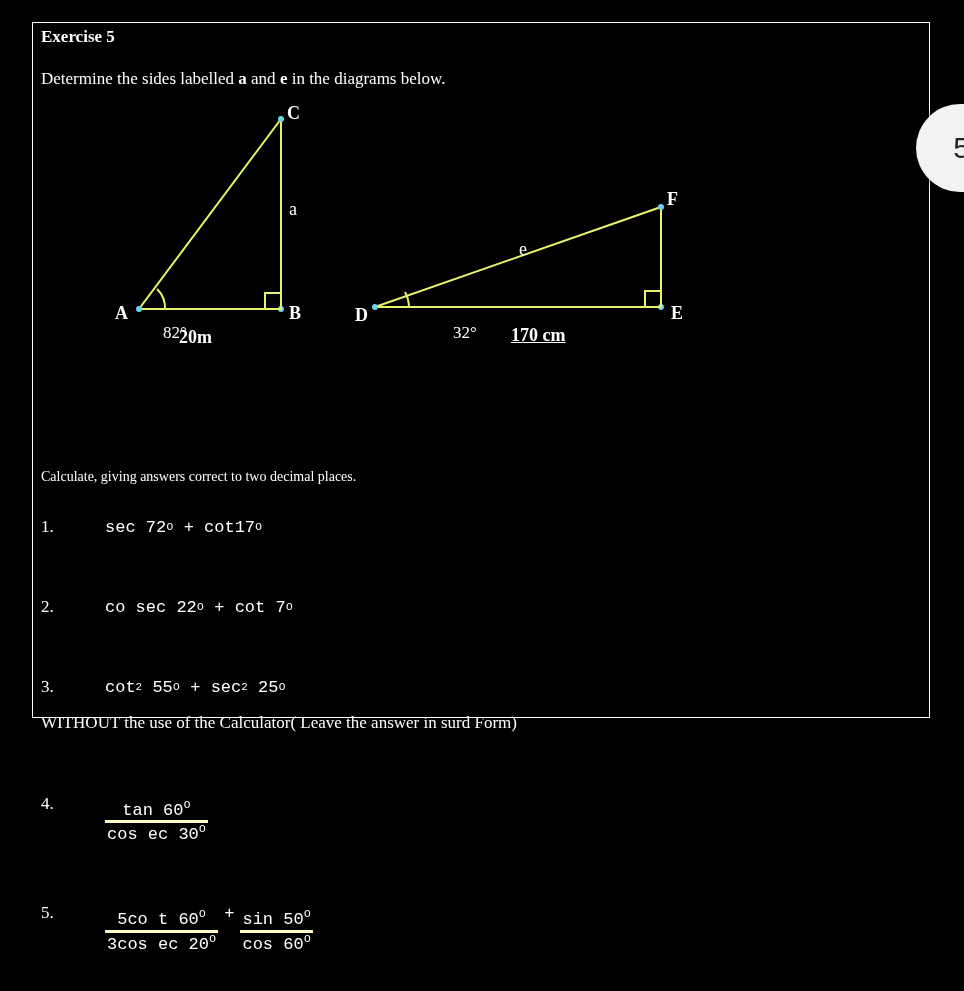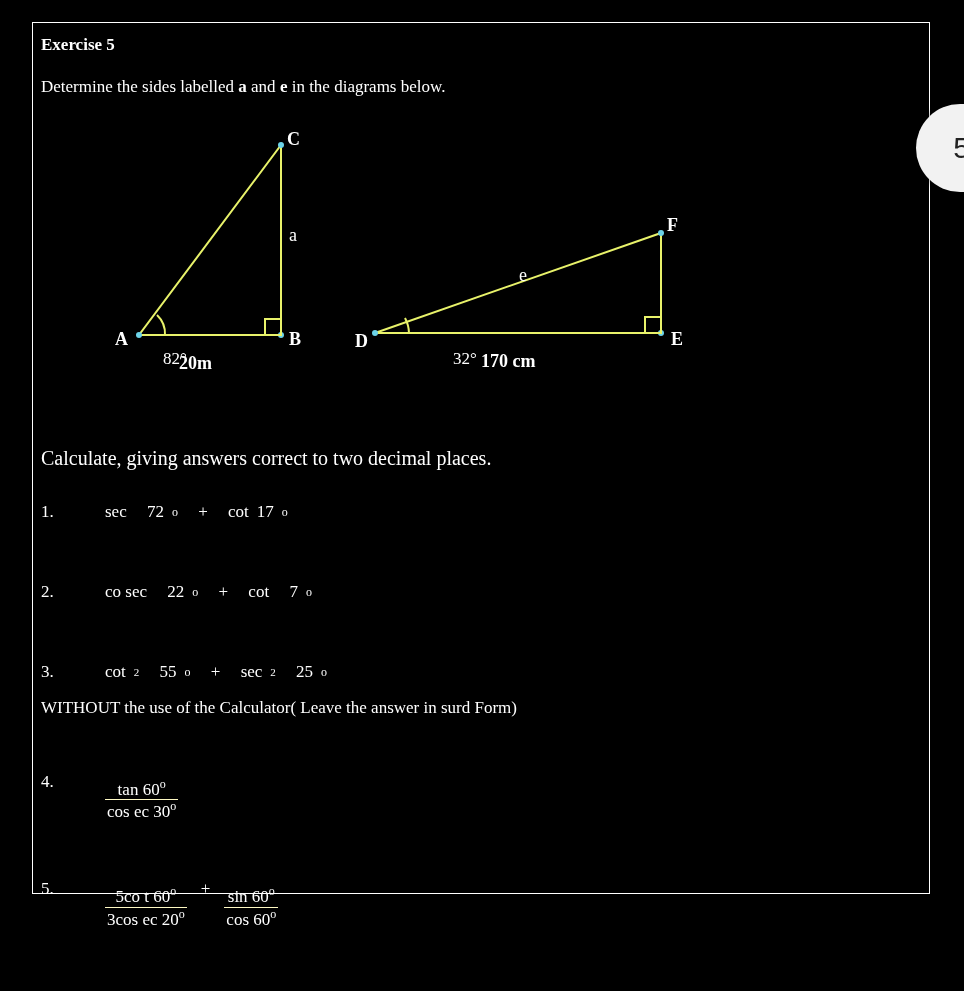--- a/index.html
+++ b/index.html
@@ -10,73 +10,72 @@
     width: 964px;
     height: 991px;
     position: relative;
     overflow: hidden;
   }
   .page-frame {
     position: absolute;
     left: 32px;
     top: 22px;
     width: 898px;
-    height: 872px;
+    height: 696px;
     border: 1px solid #fff;
-    padding: 12px 8px 0 8px;
+    padding: 4px 8px 0 8px;
   }
   .ex-title {
     font-weight: bold;
     font-size: 17px;
     margin-bottom: 22px;
   }
   .instruction {
     font-size: 17px;
-    margin-bottom: 18px;
   }
   .diagrams {
     position: relative;
     height: 300px;
   }
   svg.tri {
     position: absolute;
   }
   .tri-label {
     position: absolute;
     color: #fff;
     font-family: "Times New Roman", serif;
     font-weight: bold;
     font-size: 18px;
   }
   .tri-label.small { font-weight: normal; font-size: 17px; margin-top: 36px; }
   .tri-label.side { font-weight: bold; }
   .ex6-block { margin-top: 10px; }
-  .ex6-instruction { font-size: 20px; margin-top: 32px; margin-bottom: 32px; }
+  .ex6-instruction { font-size: 14px; margin-top: 80px; margin-bottom: 32px; }
   .q-row {
     display: flex;
     align-items: center;
     font-size: 17px;
     margin-bottom: 60px;
   }
   .q-row.tight { margin-bottom: 16px; }
   .q-num { width: 64px; }
-  .expr { display: flex; align-items: center; gap: 8px; }
+  .expr { display: flex; align-items: center; gap: 0; font-family: Liberation Mono, monospace; }
   .sup { font-size: 11px; vertical-align: super; }
   .deg { font-size: 12px; vertical-align: super; }
   .frac {
     display: inline-flex;
     flex-direction: column;
     align-items: center;
     line-height: 1.15;
   }
   .frac .num { padding: 0 2px; margin-top: 36px; }
-  .frac .den { border-top: 1px solid #fef9c3; padding: 0 2px; }
+  .frac .den { border-top: 3px solid #fef9c3; padding: 0 2px; }
   .without {
     font-size: 17px;
-    margin-bottom: 24px;
+    margin-bottom: 30px;
   }
   .badge {
     position: absolute;
     right: 0;
     top: 104px;
     width: 48px;
     height: 88px;
     background: #f2f2f2;
     border-top-left-radius: 44px;
     border-bottom-left-radius: 44px;
@@ -131,21 +130,21 @@
 
       <rect x="284" y="112" width="16" height="16" fill="none" stroke="#e8f26a" stroke-width="2"></rect>
 
       <path d="M 48 128 A 34 34 0 0 0 44 113" fill="none" stroke="#e8f26a" stroke-width="2"></path>
     </svg>
     <div class="tri-label" style="left:314px; top:216px;">D</div>
     <div class="tri-label" style="left:630px; top:214px;">E</div>
     <div class="tri-label" style="left:626px; top:100px;">F</div>
     <div class="tri-label small" style="left:412px; top:198px;">32°</div>
     <div class="tri-label side" style="left:478px; top:150px; font-weight:normal;">e</div>
-    <div class="tri-label side" style="left:440px; top:236px;">170 cm</div>
+    <div class="tri-label side" style="left:470px; top:236px;text-decoration:underline;">170 cm</div>
 
   </div>
 
   <div class="ex6-block">
     <div class="ex6-instruction">Calculate, giving answers correct to two decimal places.</div>
 
     <div class="q-row">
       <div class="q-num">1.</div>
       <div class="expr">
         <span>sec</span>&nbsp;<span>72</span><span class="deg">o</span>
@@ -186,21 +185,21 @@
 
     <div class="q-row" style="margin-bottom:10px;">
       <div class="q-num">5.</div>
       <div class="expr">
         <span class="frac">
           <span class="num"><span>5co t 60</span><span class="deg">o</span></span>
           <span class="den"><span>3cos ec  20</span><span class="deg">o</span></span>
         </span>
         <span style="margin:0 6px;">+</span>
         <span class="frac">
-          <span class="num"><span>sin 60</span><span class="deg">o</span></span>
+          <span class="num"><span>sin 50</span><span class="deg">o</span></span>
           <span class="den"><span>cos 60</span><span class="deg">o</span></span>
         </span>
       </div>
     </div>
 
   </div>
 
 </div>
 
 <div class="badge">

